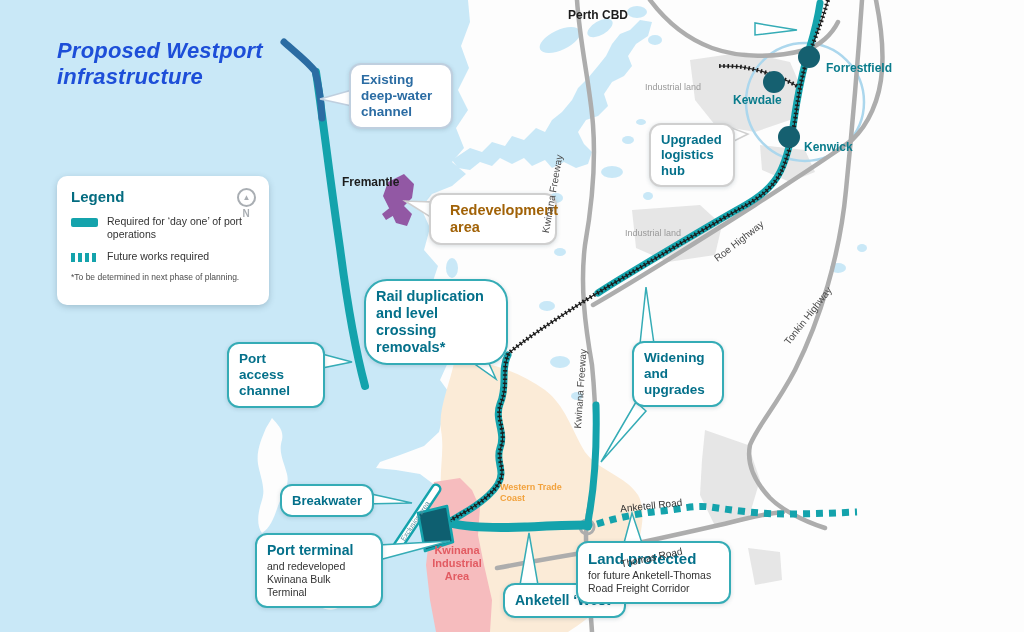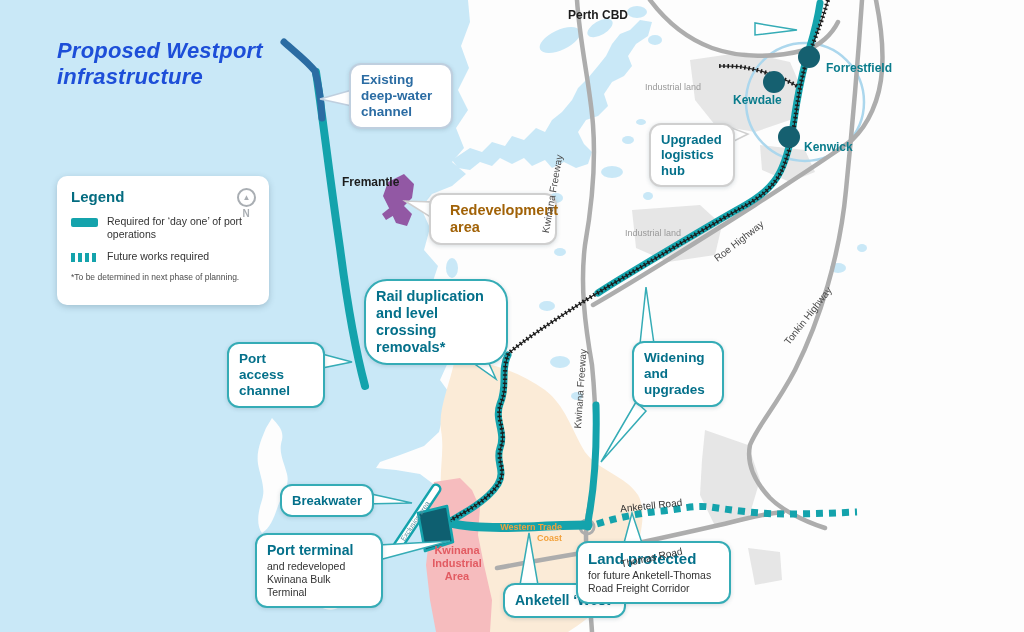--- a/index.html
+++ b/index.html
@@ -33,21 +33,21 @@
   .co.navy{border-color:#BFCFDF;color:#2B6CA3;}
   .co.purple{border-color:#CFCFCF;color:#a16207;font-size:14.5px;padding-left:19px;}
   .co .sub{font-weight:400;color:#333;font-size:10.5px;line-height:1.25;margin-top:1px;}
   .nowrap{white-space:nowrap;}
   
   .ml{position:absolute;white-space:nowrap;}
   .ml.place{font-weight:700;font-size:12px;color:#1c1c1c;}
   .ml.city{font-weight:700;font-size:12px;color:#0A7C8C;}
   .ml.road{font-size:10px;color:#4a4a4a;}
   .ml.dim{font-size:9px;color:#9A9A9A;}
-  .ml.wtc{font-size:9px;font-weight:700;color:#F2A23D;white-space:normal;width:62px;text-align:right;line-height:1.2;margin-top:40px;}
+  .ml.wtc{font-size:9px;font-weight:700;color:#F2A23D;white-space:normal;width:62px;text-align:left;line-height:1.2;}
   .ml.kia{font-size:11px;font-weight:700;color:#E25B62;white-space:normal;width:58px;text-align:center;line-height:1.2;}
   .ml.excl{font-size:7px;color:#58909F;}
 </style>
 </head>
 <body>
 
 <div class="stage">
 
 <svg class="map" width="1024" height="632" viewBox="0 0 1024 632">
   <defs>

